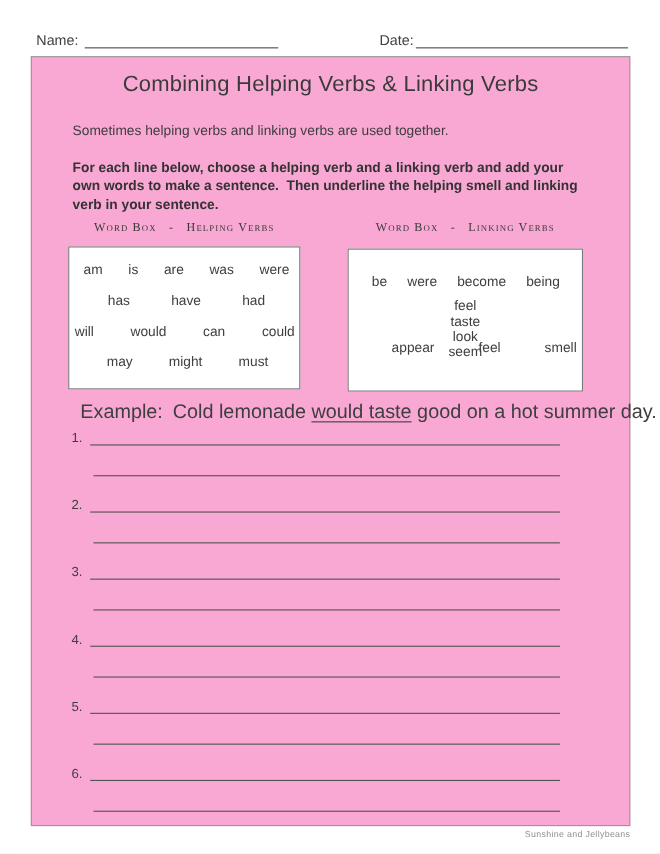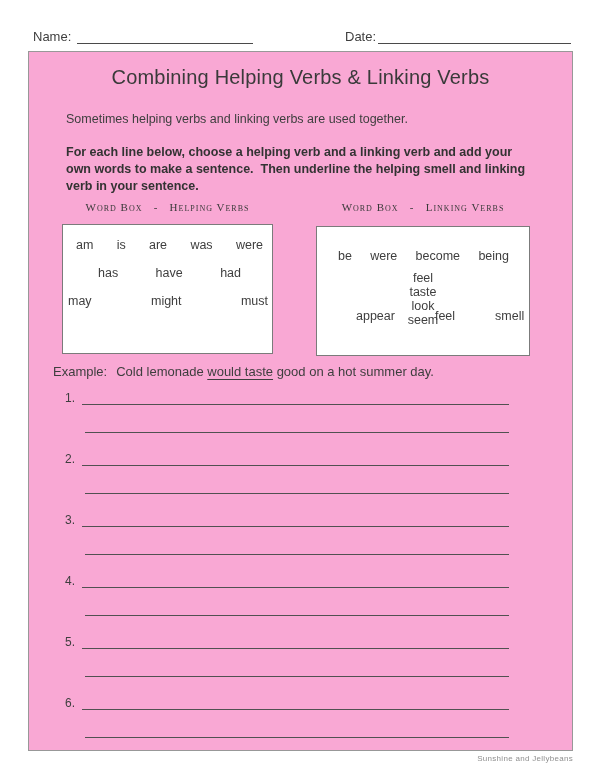--- a/index.html
+++ b/index.html
@@ -91,22 +91,22 @@
   #word-box-0 .wb-row:nth-child(2) { padding: 0 31px 0 35px; }
   #word-box-0 .wb-row:nth-child(3) { padding: 0 4px 0 5px; }
   #word-box-0 .wb-row:nth-child(4) { padding: 0 28px 0 34px; }
 
   #word-box-1 .wb-row:nth-child(1) { padding: 0 20px 0 21px; }
   #word-box-1 .wb-row:nth-child(2) { padding: 0 19px 0 19px; flex-direction: column; }
   #word-box-1 .wb-row:nth-child(3) { padding: 0 40px 0 39px; gap: 40px; }
 
   
   .example {
-    position: absolute; left: 24px; top: 312px;
-    font-size: 13px;
+    position: absolute; left: 44px; top: 312px;
+    font-size: 18px;
     white-space: pre;
   }
   .ex-gap { display: inline-block; width: 9px; }
   .u { text-decoration: underline; text-underline-offset: 3px; }
 
   
   .item { position: absolute; left: 36px; width: 444px; }
   .item-row { display: flex; align-items: flex-end; gap: 7px; height: 14px; }
   .item-num { font-size: 12px; color: #3e3e3e; line-height: 13px; }
   .write-line { border-bottom: 1.3px solid #515151; }
@@ -153,20 +153,26 @@
           <span>are</span>
           <span>was</span>
           <span>were</span>
         </div>
         <div class="wb-row">
           <span>has</span>
           <span>have</span>
           <span>had</span>
         </div>
         <div class="wb-row">
+          <span>will</span>
+          <span>would</span>
+          <span>can</span>
+          <span>could</span>
+        </div>
+        <div class="wb-row">
           <span>may</span>
           <span>might</span>
           <span>must</span>
         </div>
       </div>
     <div class="word-box" id="word-box-1">
         <div class="wb-row">
           <span>be</span>
           <span>were</span>
           <span>become</span>

